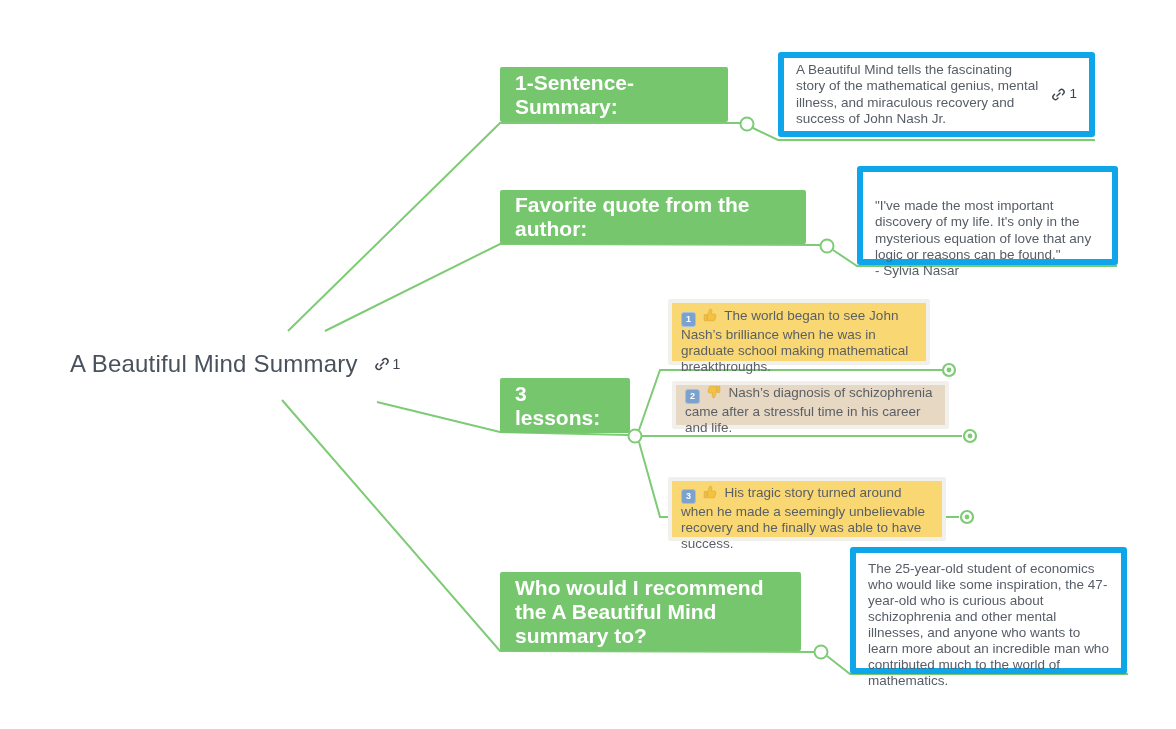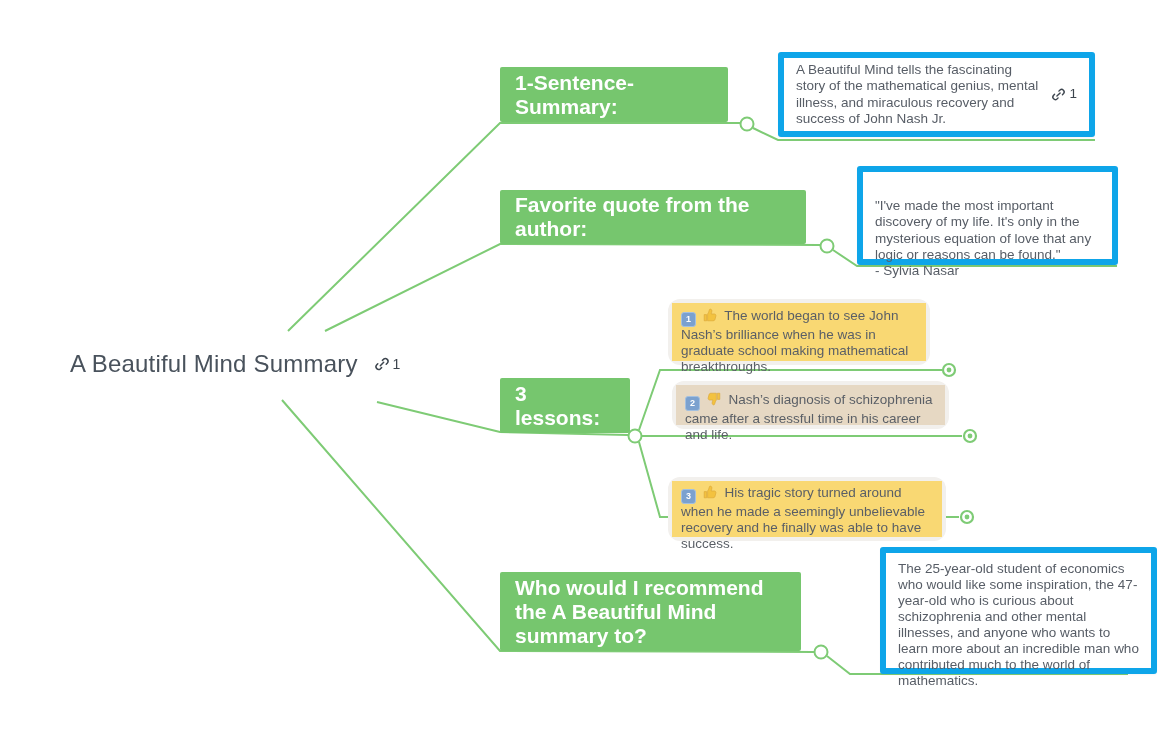--- a/index.html
+++ b/index.html
@@ -31,26 +31,26 @@
          padding:0 15px;border-radius:2px;box-sizing:border-box;cursor:pointer;}
 
   .note{position:absolute;z-index:2;background:#ffffff;border:6px solid #0ea5e9;border-radius:3px;
         box-sizing:border-box;padding:10px 12px;font-size:13.5px;line-height:16.5px;color:var(--body-text);
         box-shadow:0 1px 2px rgba(0,0,0,.04);cursor:pointer;}
   .note.flex{display:flex;align-items:center;gap:10px;}
   .note .txt{flex:1;}
   .prewrap{white-space:pre-line;}
 
   .lesson{position:absolute;z-index:2;background:var(--frame-gray);padding:4px;box-sizing:border-box;
-          border-radius:12px;cursor:pointer;}
+          border-radius:2px;cursor:pointer;}
   .lesson-inner{height:100%;box-sizing:border-box;font-size:13.5px;line-height:16px;color:#5a5f66;}
   .lesson-inner.yellow{background:var(--lesson-yellow);}
   .lesson-inner.tan{background:var(--lesson-tan);}
   .pad1{padding:5px 9px;}
-  .pad2{padding:7px 9px;}
+  .pad2{padding:0 9px;}
   .pad3{padding:4px 9px;}
   .keycap{display:inline-flex;align-items:center;justify-content:center;width:13px;height:13px;
           background:#7ba1cf;border:1px solid #a3c0e0;border-radius:3px;color:#ffffff;
           font-size:9px;font-weight:bold;vertical-align:-2px;margin-right:3px;}
   .thumb{vertical-align:-2px;margin-right:4px;}
 </style>
 </head>
 <body>
 
 <div class="canvas">
@@ -157,17 +157,17 @@
       <svg class="thumb" width="14" height="14" viewBox="0 0 14 14">
         <path d="M1.2 6.6 h2.4 v6.2 H1.2 z M4.6 12.8 h5.6 c0.9 0 1.6 -0.55 1.8 -1.4 l0.9 -3.5 c0.25 -1 -0.5 -1.95 -1.55 -1.95 H8.1 c0.35 -0.8 0.8 -2 0.8 -3 c0 -1.3 -0.95 -1.85 -1.6 -1.85 c-0.5 0 -0.9 0.35 -1 0.85 C6 3.3 5.4 5.2 4.6 6.1 z" fill="#f3c23f" stroke="#d9a437" stroke-width="0.6" stroke-linejoin="round"></path>
       </svg>
       <span>His tragic story turned around when he made a seemingly unbelievable recovery and he finally was able to have success.</span>
     </div>
   </div>
 
   <div class="gnode" style="left:500px;top:572px;width:301px;height:79px;">
     <span>Who would I recommend the A Beautiful Mind summary to?</span>
   </div>
-  <div class="note" style="left:880px;top:547px;width:277px;height:127px;padding:8px 12px;line-height:16px;">
+  <div class="note" style="left:850px;top:547px;width:277px;height:127px;padding:8px 12px;line-height:16px;">
     <span>The 25-year-old student of economics who would like some inspiration, the 47-year-old who is curious about schizophrenia and other mental illnesses, and anyone who wants to learn more about an incredible man who contributed much to the world of mathematics.</span>
   </div>
 
 </div>
 
 </body></html>

